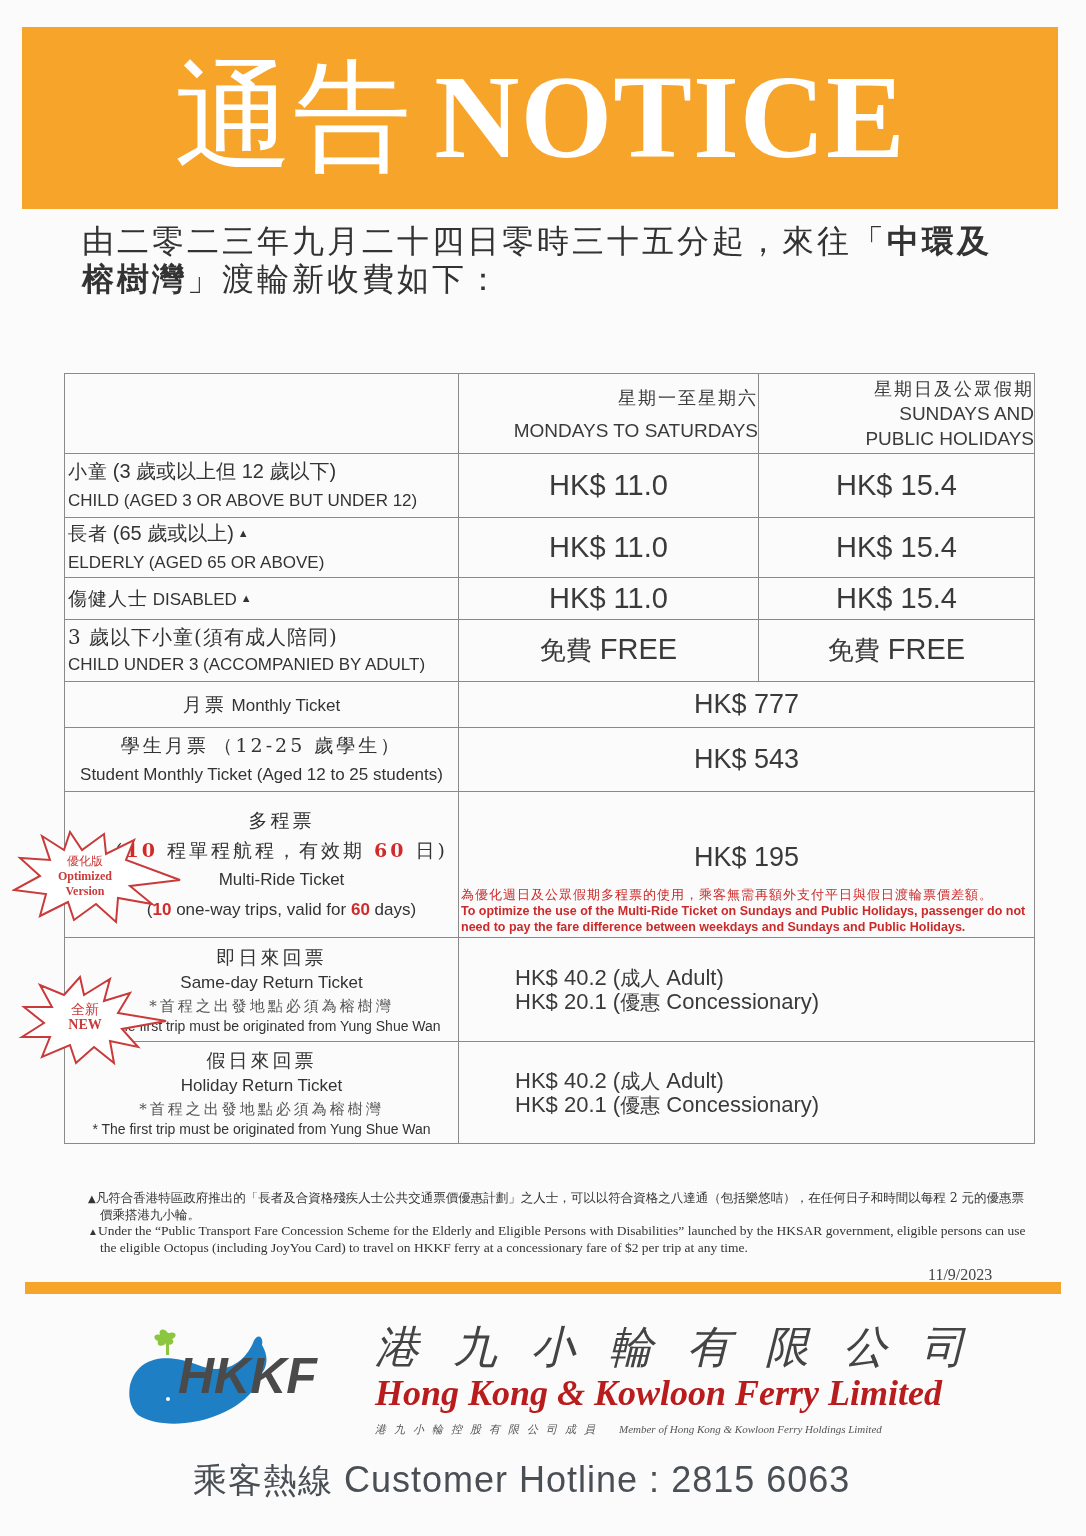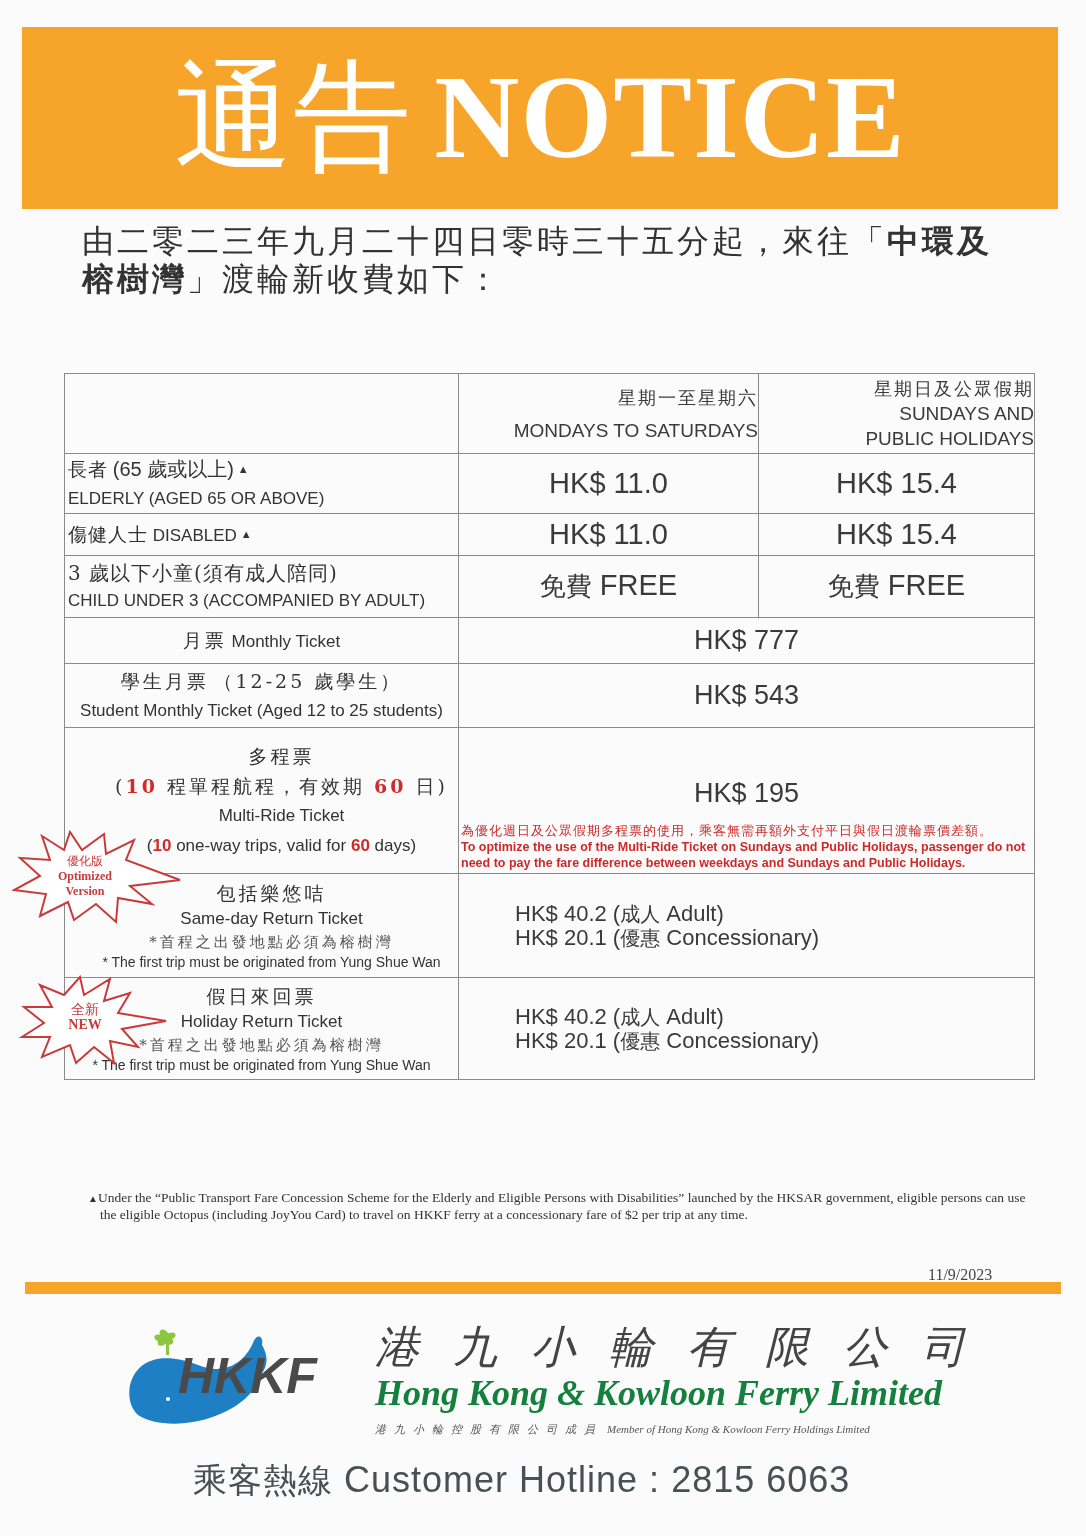--- a/index.html
+++ b/index.html
@@ -45,23 +45,23 @@
 
   .footnote { position: absolute; left: 88px; top: 1190px; width: 940px; font-family: "Liberation Serif", serif; font-size: 13.5px; line-height: 16px; color: #333; }
   .footnote .zh { font-family: "DejaVu Serif", serif; font-size: 12.5px; }
   .footnote p { padding-left: 12px; text-indent: -12px; }
 
   .date { position: absolute; left: 928px; top: 1266px; font-family: "Liberation Serif", serif; font-size: 16px; color: #444; }
   .rule { position: absolute; left: 25px; top: 1282px; width: 1036px; height: 12px; background: #f7a42a; }
 
   .logo { position: absolute; left: 128px; top: 1325px; width: 215px; height: 110px; }
   .company-zh { position: absolute; left: 375px; top: 1318px; font-family: "DejaVu Serif", serif; font-style: italic; font-size: 44px; letter-spacing: 34px; color: #444; }
-  .company-en { position: absolute; left: 375px; top: 1372px; font-family: "Liberation Serif", serif; font-style: italic; font-weight: bold; font-size: 36px; color: #15803d; }
+  .company-en { position: absolute; left: 375px; top: 1372px; font-family: "Liberation Serif", serif; font-style: italic; font-weight: bold; font-size: 36px; color: #b91c1c; }
   .member { position: absolute; left: 375px; top: 1422px; font-family: "Liberation Serif", serif; font-style: italic; font-size: 11px; color: #555; }
-  .member .zh { font-family: Liberation Sans, sans-serif; letter-spacing: 8px; margin-right: 4px; }
+  .member .zh { font-family: Liberation Sans, sans-serif; letter-spacing: 8px; margin-right: 16px; }
 
   .hotline { position: absolute; left: 193px; top: 1458px; font-size: 36px; color: #4a4f55; letter-spacing: 1px; }
   .hotline .zh { font-family: "DejaVu Sans", sans-serif; font-size: 34px; }
 </style>
 </head>
 <body>
 
 <div class="banner">
   <div class="banner-title">
     <span class="zh">通告</span><span>NOTICE</span>
@@ -88,20 +88,28 @@
       <div style="margin-top:8px">MONDAYS TO SATURDAYS</div>
     </td>
     <td class="hdr">
       <div class="zh">星期日及公眾假期</div>
       <div>SUNDAYS AND</div>
       <div>PUBLIC HOLIDAYS</div>
     </td>
   </tr>
 
 
+  <tr style="height:64px">
+    <td class="cat">
+      <div><span class="zh">小童</span> <span class="big">(3 歲或以上但 12 歲以下)</span></div>
+      <div>CHILD (AGED 3 OR ABOVE BUT UNDER 12)</div>
+    </td>
+    <td class="price">HK$ 11.0</td>
+    <td class="price">HK$ 15.4</td>
+  </tr>
 
   <tr style="height:60px">
     <td class="cat">
       <div><span class="zh">長者</span> <span class="big">(65 歲或以上)</span><span class="tri">▲</span></div>
       <div>ELDERLY (AGED 65 OR ABOVE)</div>
     </td>
     <td class="price">HK$ 11.0</td>
     <td class="price">HK$ 15.4</td>
   </tr>
 
@@ -152,21 +160,21 @@
       <div class="price" style="font-size:27px; margin-bottom:14px">HK$ 195</div>
       <div class="note-red">
         <div class="zh">為優化週日及公眾假期多程票的使用，乘客無需再額外支付平日與假日渡輪票價差額。</div>
         <div>To optimize the use of the Multi-Ride Ticket on Sundays and Public Holidays, passenger do not need to pay the fare difference between weekdays and Sundays and Public Holidays.</div>
       </div>
     </td>
   </tr>
 
   <tr style="height:104px">
     <td class="ctr" style="line-height:26px; padding-left:20px">
-      <div class="zh">包括樂悠咭</div>
+      <div class="zh">即日來回票</div>
       <div>Same-day Return Ticket</div>
       <div class="note-small">
         <div class="zh">*首程之出發地點必須為榕樹灣</div>
         <div>* The first trip must be originated from Yung Shue Wan</div>
       </div>
     </td>
     <td colspan="2" class="ret-price">
       <div><span>HK$ 40.2</span> (<span class="zh">成人</span> <span>Adult)</span></div>
       <div><span>HK$ 20.1</span> (<span class="zh">優惠</span> <span>Concessionary)</span></div>
     </td>
@@ -204,20 +212,21 @@
   <svg width="150" height="90" viewBox="0 0 150 90">
     <polygon fill="#fff" stroke="#c93a3a" stroke-width="2" points="62,2 66,20 92,4 86,26 112,18 100,38 148,46 104,54 120,72 92,66 96,88 76,72 58,88 52,70 24,82 32,62 4,62 26,48 6,32 34,32 22,10 46,20"></polygon>
   </svg>
   <div class="btxt" style="top:26px; left:14px; width:106px; font-size:14px; line-height:16px;">
     <div style="font-family:'DejaVu Serif',serif; font-weight:normal">全新</div>
     <div>NEW</div>
   </div>
 </div>
 
 <div class="footnote">
+  <p class="zh"><span style="font-size:10px">▲</span><span>凡符合香港特區政府推出的「長者及合資格殘疾人士公共交通票價優惠計劃」之人士，可以以符合資格之八達通（包括樂悠咭），在任何日子和時間以每程 2 元的優惠票價乘搭港九小輪。</span></p>
   <p><span style="font-size:10px">▲</span><span>Under the “Public Transport Fare Concession Scheme for the Elderly and Eligible Persons with Disabilities” launched by the HKSAR government, eligible persons can use the eligible Octopus (including JoyYou Card) to travel on HKKF ferry at a concessionary fare of $2 per trip at any time.</span></p>
 </div>
 
 <div class="date">11/9/2023</div>
 <div class="rule"></div>
 
 <div class="logo">
   <svg width="215" height="110" viewBox="0 0 215 110">
     <path d="M40,8 C36,2 30,4 32,10 C26,8 24,14 30,16 C28,22 36,22 38,18 C42,22 48,18 44,14 C50,12 48,6 42,8 Z" fill="#8cc63f"></path>
     <rect x="38" y="16" width="3" height="14" fill="#8cc63f"></rect>

